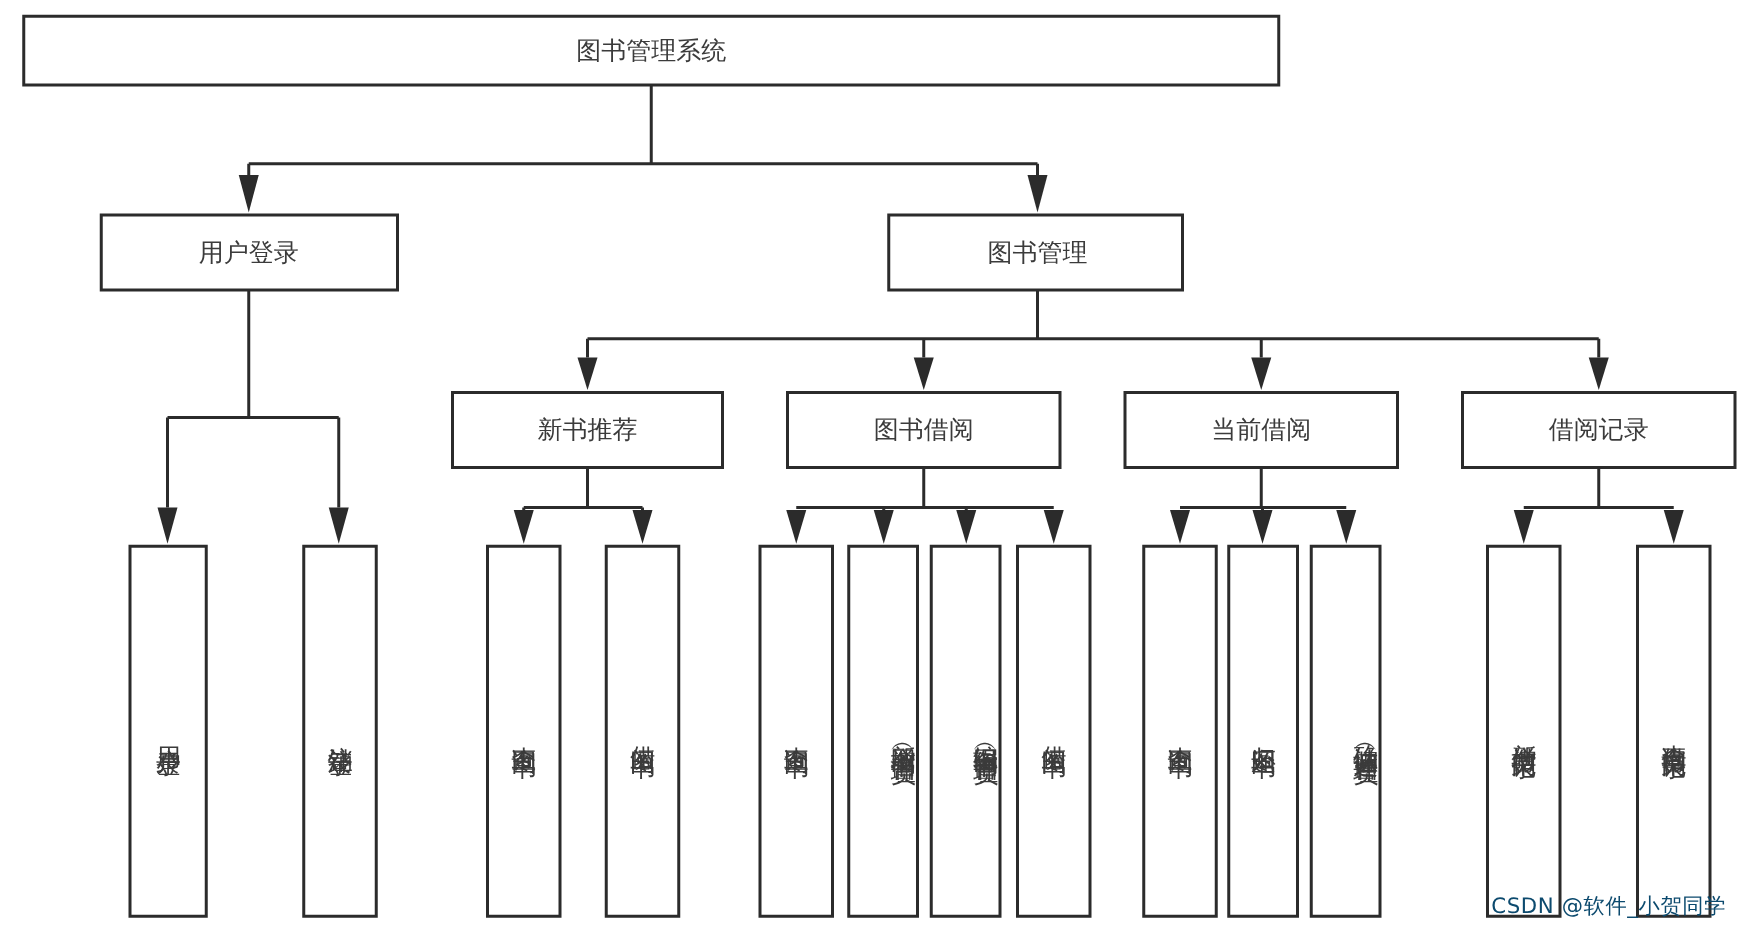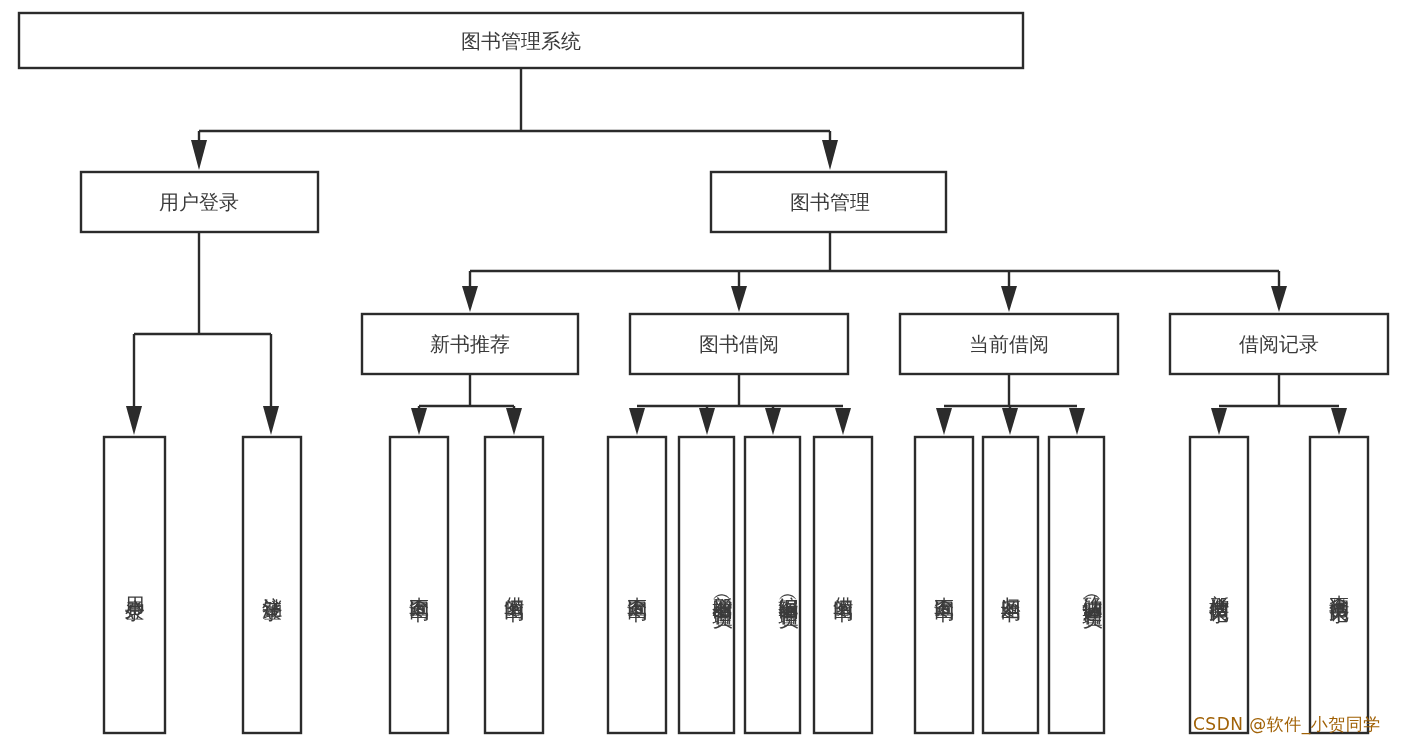--- a/index.html
+++ b/index.html
@@ -61,21 +61,21 @@
     align-items: center;
     justify-content: center;
     text-align: center;
     white-space: nowrap;
     pointer-events: none;
   }
   .watermark {
     position: absolute;
     font-family: "DejaVu Sans", "Liberation Sans", sans-serif;
     font-size: 17px;
-    color: #a16207;
+    color: #0c4a6e;
     white-space: nowrap;
     letter-spacing: 0.5px;
   }
 </style>
 </head>
 <body>
 
 <div id="diagram-root">
 
   <svg id="flow-svg" viewBox="0 0 1405 747">

